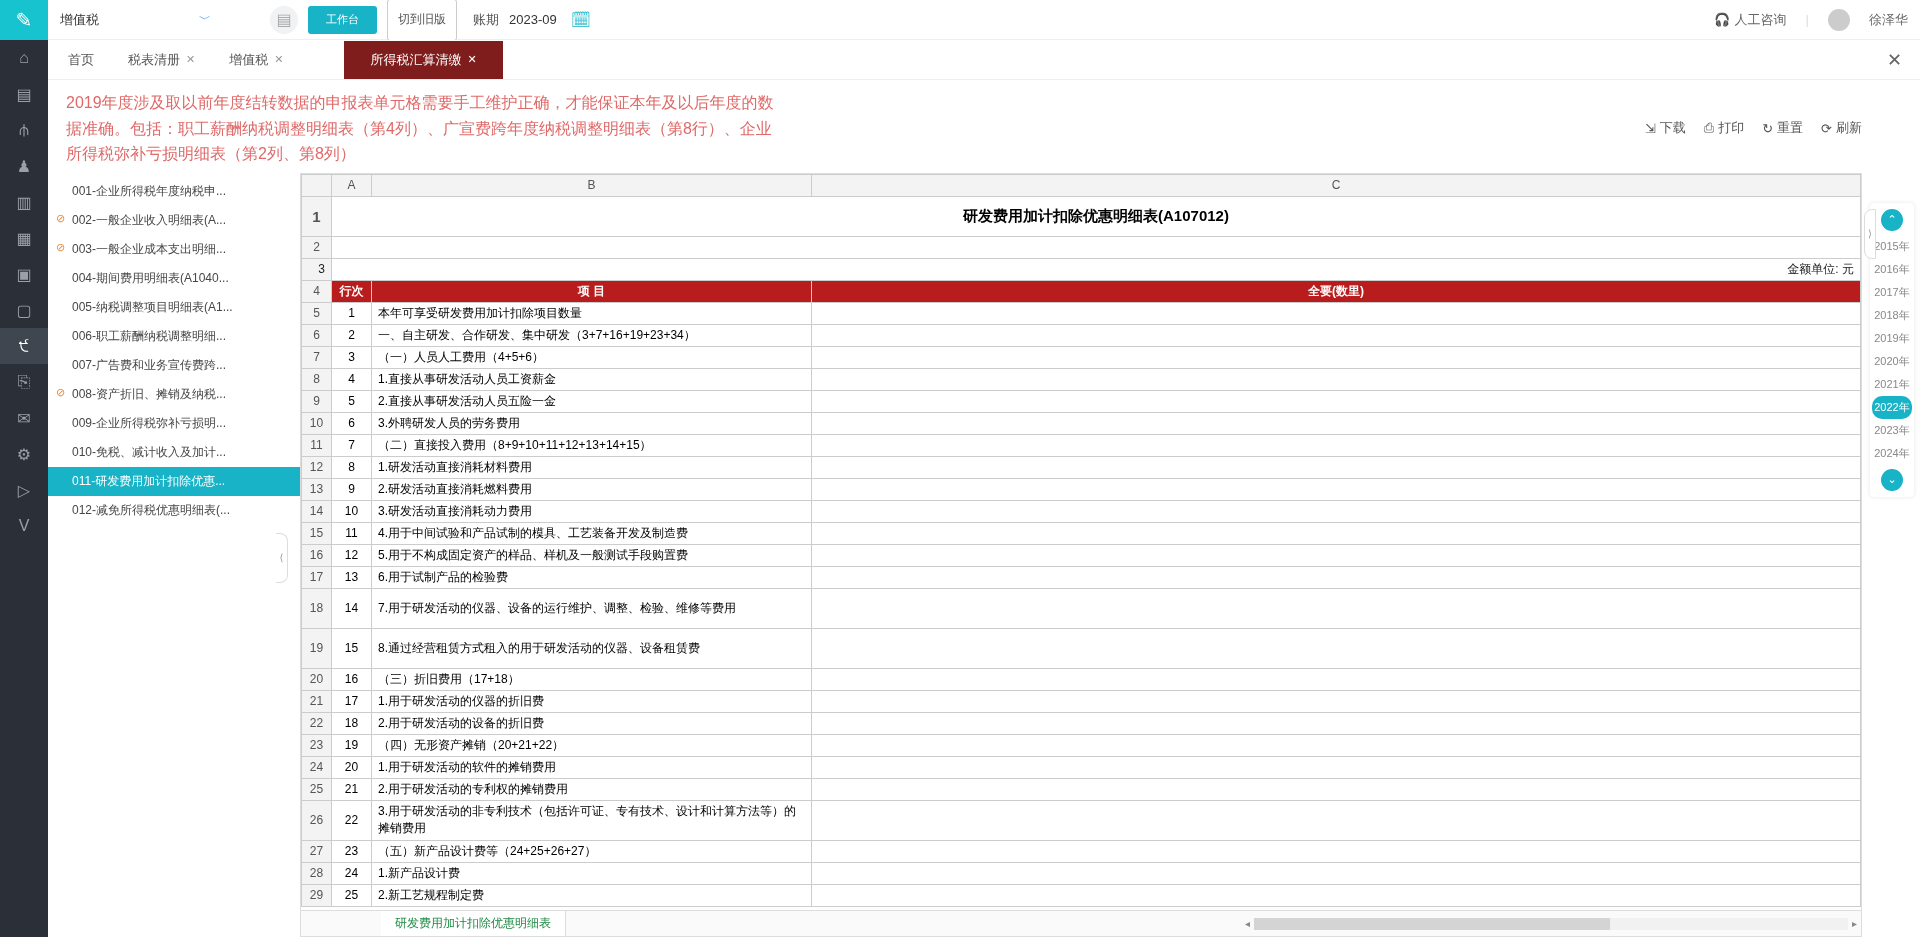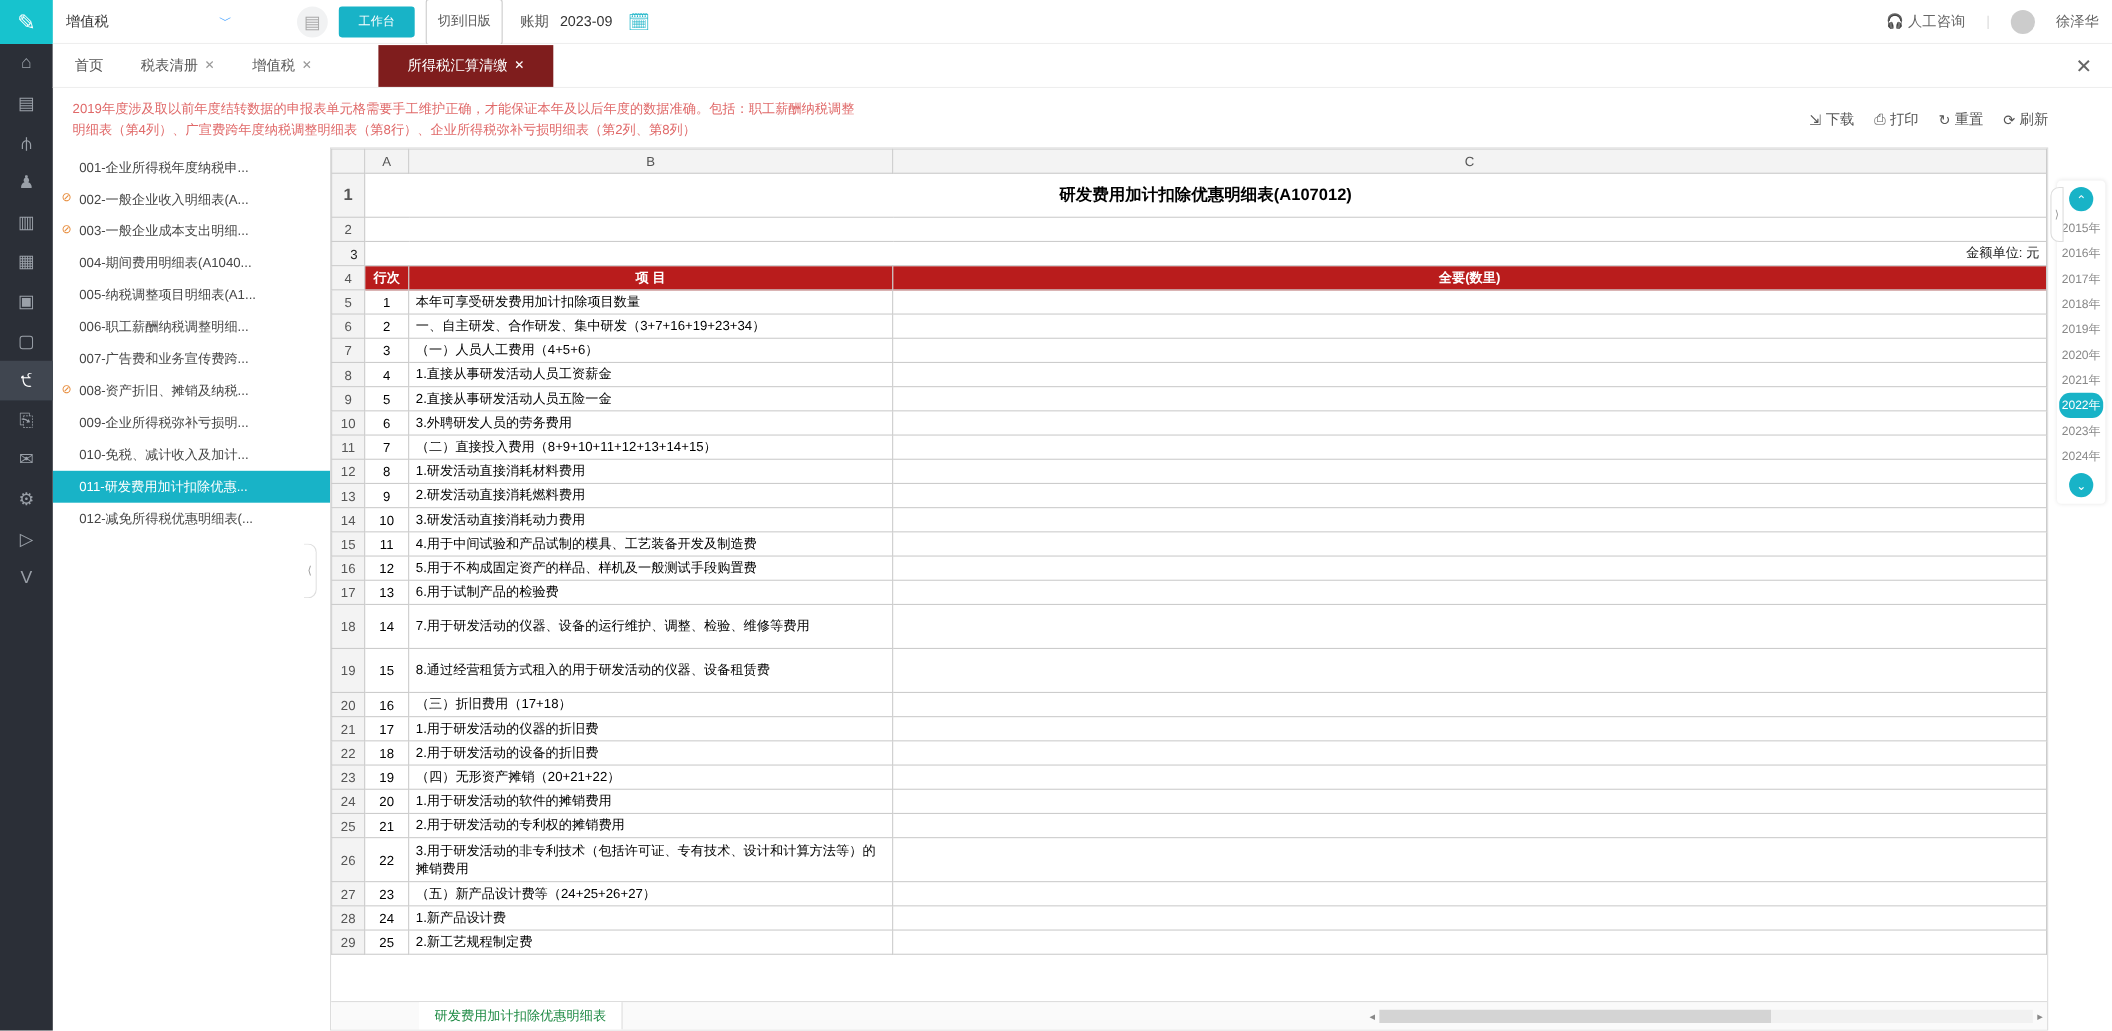--- a/index.html
+++ b/index.html
@@ -31,21 +31,21 @@
 .tabs-row { height: 40px; display: flex; align-items: center; border-bottom: 1px solid #eee; padding: 0 12px; gap: 18px; background: #fff; }
 .tab { font-size: 13px; color: #555; padding: 10px 8px; display: flex; align-items: center; gap: 6px; }
 .tab .close { color: #999; font-size: 11px; }
 .tab.active { background: #7f1d1d; color: #fff; padding: 10px 26px; margin-left: 35px; }
 .tab.active .close { color: #fff; }
 .close-all { margin-left: auto; color: #666; font-size: 18px; cursor: pointer; padding: 0 6px; }
 
 
 .content { flex: 1; display: flex; flex-direction: column; position: relative; }
 .notice-row { display: flex; padding: 10px 18px 0; }
-.notice { color: #e06969; font-size: 12px; line-height: 1.6; max-width: 720px; }
+.notice { color: #e06969; font-size: 16px; line-height: 1.6; max-width: 720px; }
 .actions { margin-left: auto; display: flex; gap: 18px; font-size: 13px; color: #555; padding-right: 40px; }
 .action { display: flex; align-items: center; gap: 4px; cursor: pointer; }
 
 .body-row { flex: 1; display: flex; margin-top: 6px; position: relative; }
 
 
 .tree { width: 252px; padding: 4px 0; overflow: hidden; }
 .tree-item { font-size: 12px; color: #464646; padding: 6px 6px 6px 24px; white-space: nowrap; overflow: hidden; text-overflow: ellipsis; cursor: pointer; position: relative; }
 .tree-item.warn::before { content: "⊘"; color: #e78b3a; position: absolute; left: 8px; font-size: 11px; }
 .tree-item.active { background: #18b3c7; color: #fff; }

